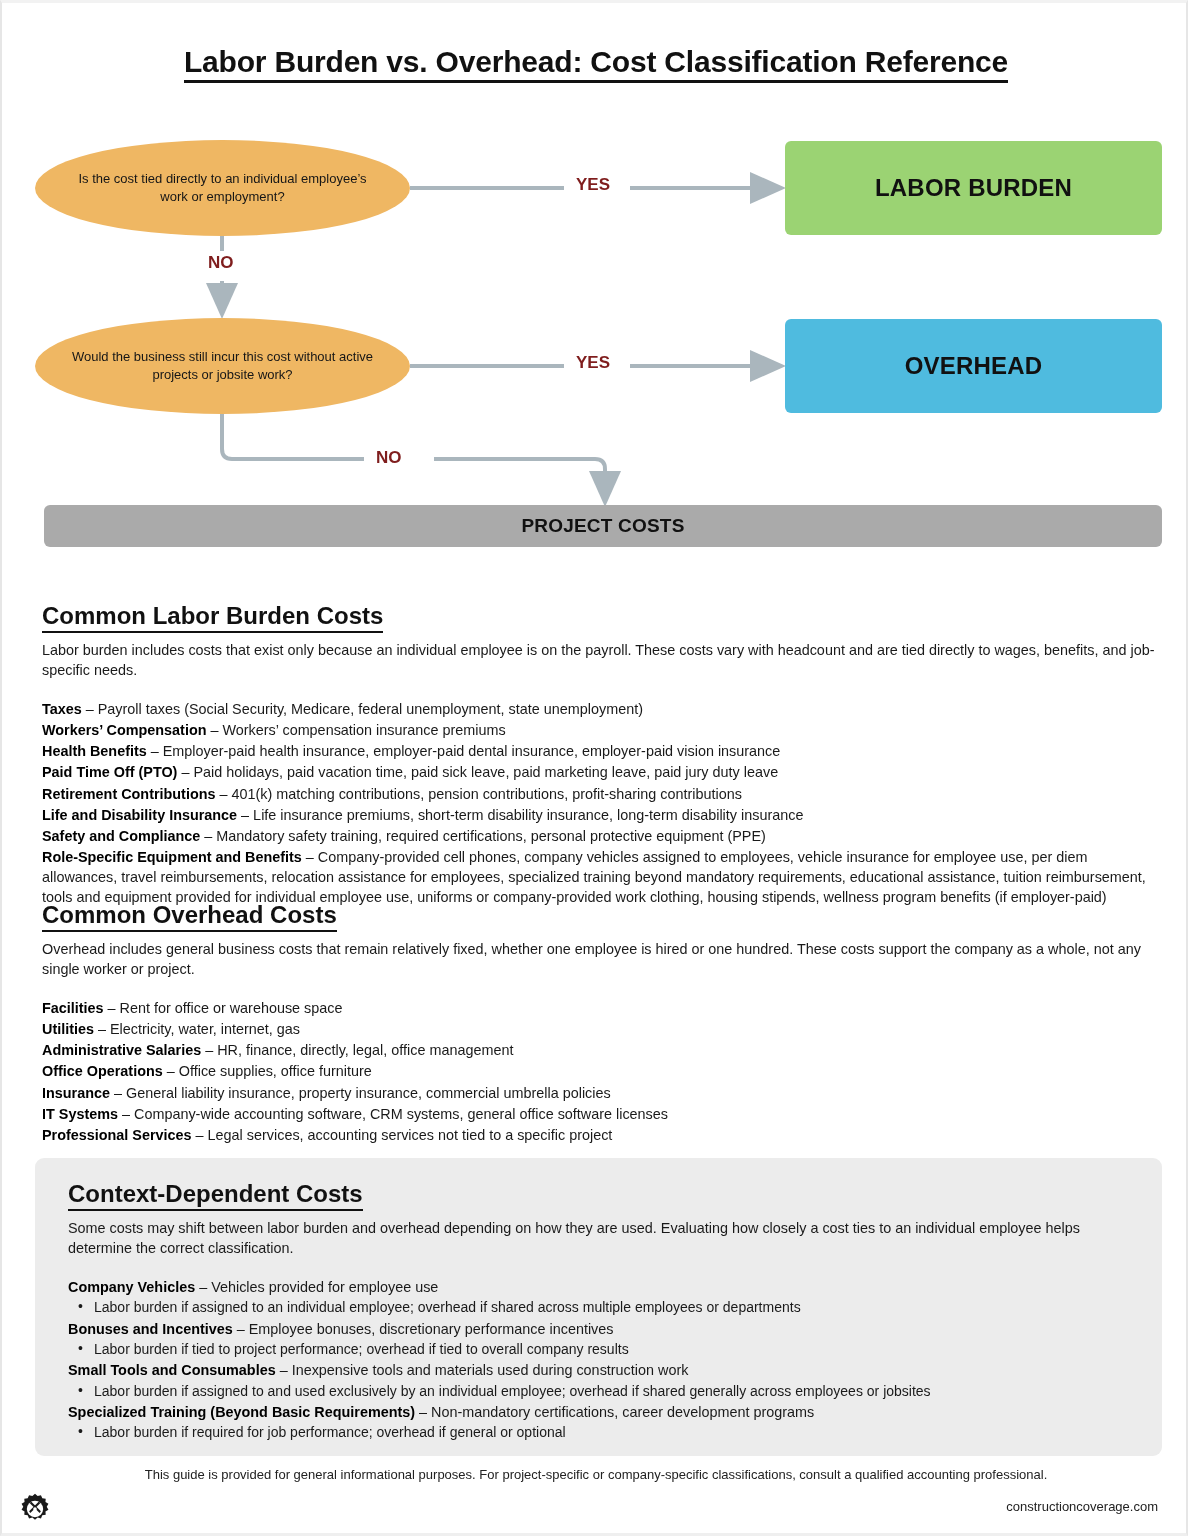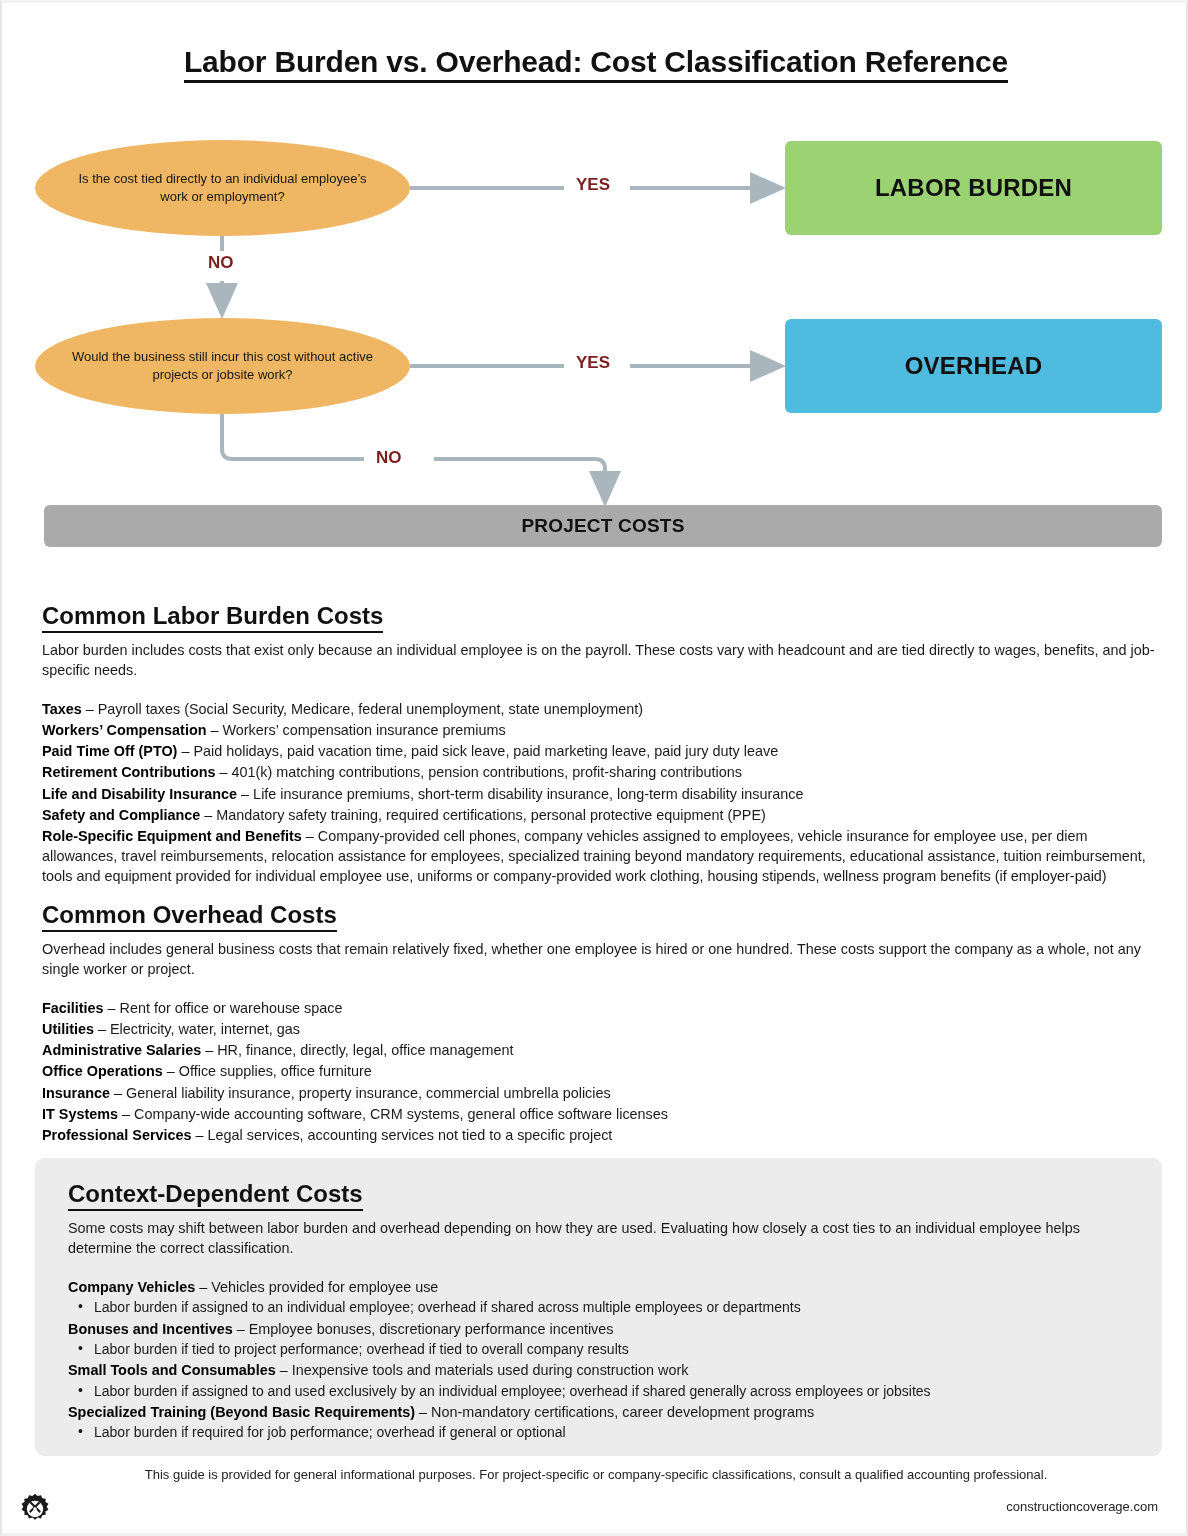--- a/index.html
+++ b/index.html
@@ -250,20 +250,21 @@
     <div class="edge-label" id="no-1">NO</div>
     <div class="edge-label" id="no-2">NO</div>
   </div>
 
   <div class="section" id="section-labor">
     <div class="sec-heading">Common Labor Burden Costs</div>
     <div class="sec-intro">Labor burden includes costs that exist only because an individual employee is on the payroll. These costs vary with headcount and are tied directly to wages, benefits, and job-specific needs.</div>
     <div>
         <div class="cost-line"><b>Taxes</b><span> – Payroll taxes (Social Security, Medicare, federal unemployment, state unemployment)</span></div>
         <div class="cost-line"><b>Workers’ Compensation</b><span> – Workers’ compensation insurance premiums</span></div>
+        <div class="cost-line"><b>Health Benefits</b><span> – Employer-paid health insurance, employer-paid dental insurance, employer-paid vision insurance</span></div>
         <div class="cost-line"><b>Paid Time Off (PTO)</b><span> – Paid holidays, paid vacation time, paid sick leave, paid marketing leave, paid jury duty leave</span></div>
         <div class="cost-line"><b>Retirement Contributions</b><span> – 401(k) matching contributions, pension contributions, profit-sharing contributions</span></div>
         <div class="cost-line"><b>Life and Disability Insurance</b><span> – Life insurance premiums, short-term disability insurance, long-term disability insurance</span></div>
         <div class="cost-line"><b>Safety and Compliance</b><span> – Mandatory safety training, required certifications, personal protective equipment (PPE)</span></div>
         <div class="cost-line"><b>Role-Specific Equipment and Benefits</b><span> – Company-provided cell phones, company vehicles assigned to employees, vehicle insurance for employee use, per diem allowances, travel reimbursements, relocation assistance for employees, specialized training beyond mandatory requirements, educational assistance, tuition reimbursement, tools and equipment provided for individual employee use, uniforms or company-provided work clothing, housing stipends, wellness program benefits (if employer-paid)</span></div>
       </div>
   </div>
 
   <div class="section" id="section-overhead">
     <div class="sec-heading">Common Overhead Costs</div>

